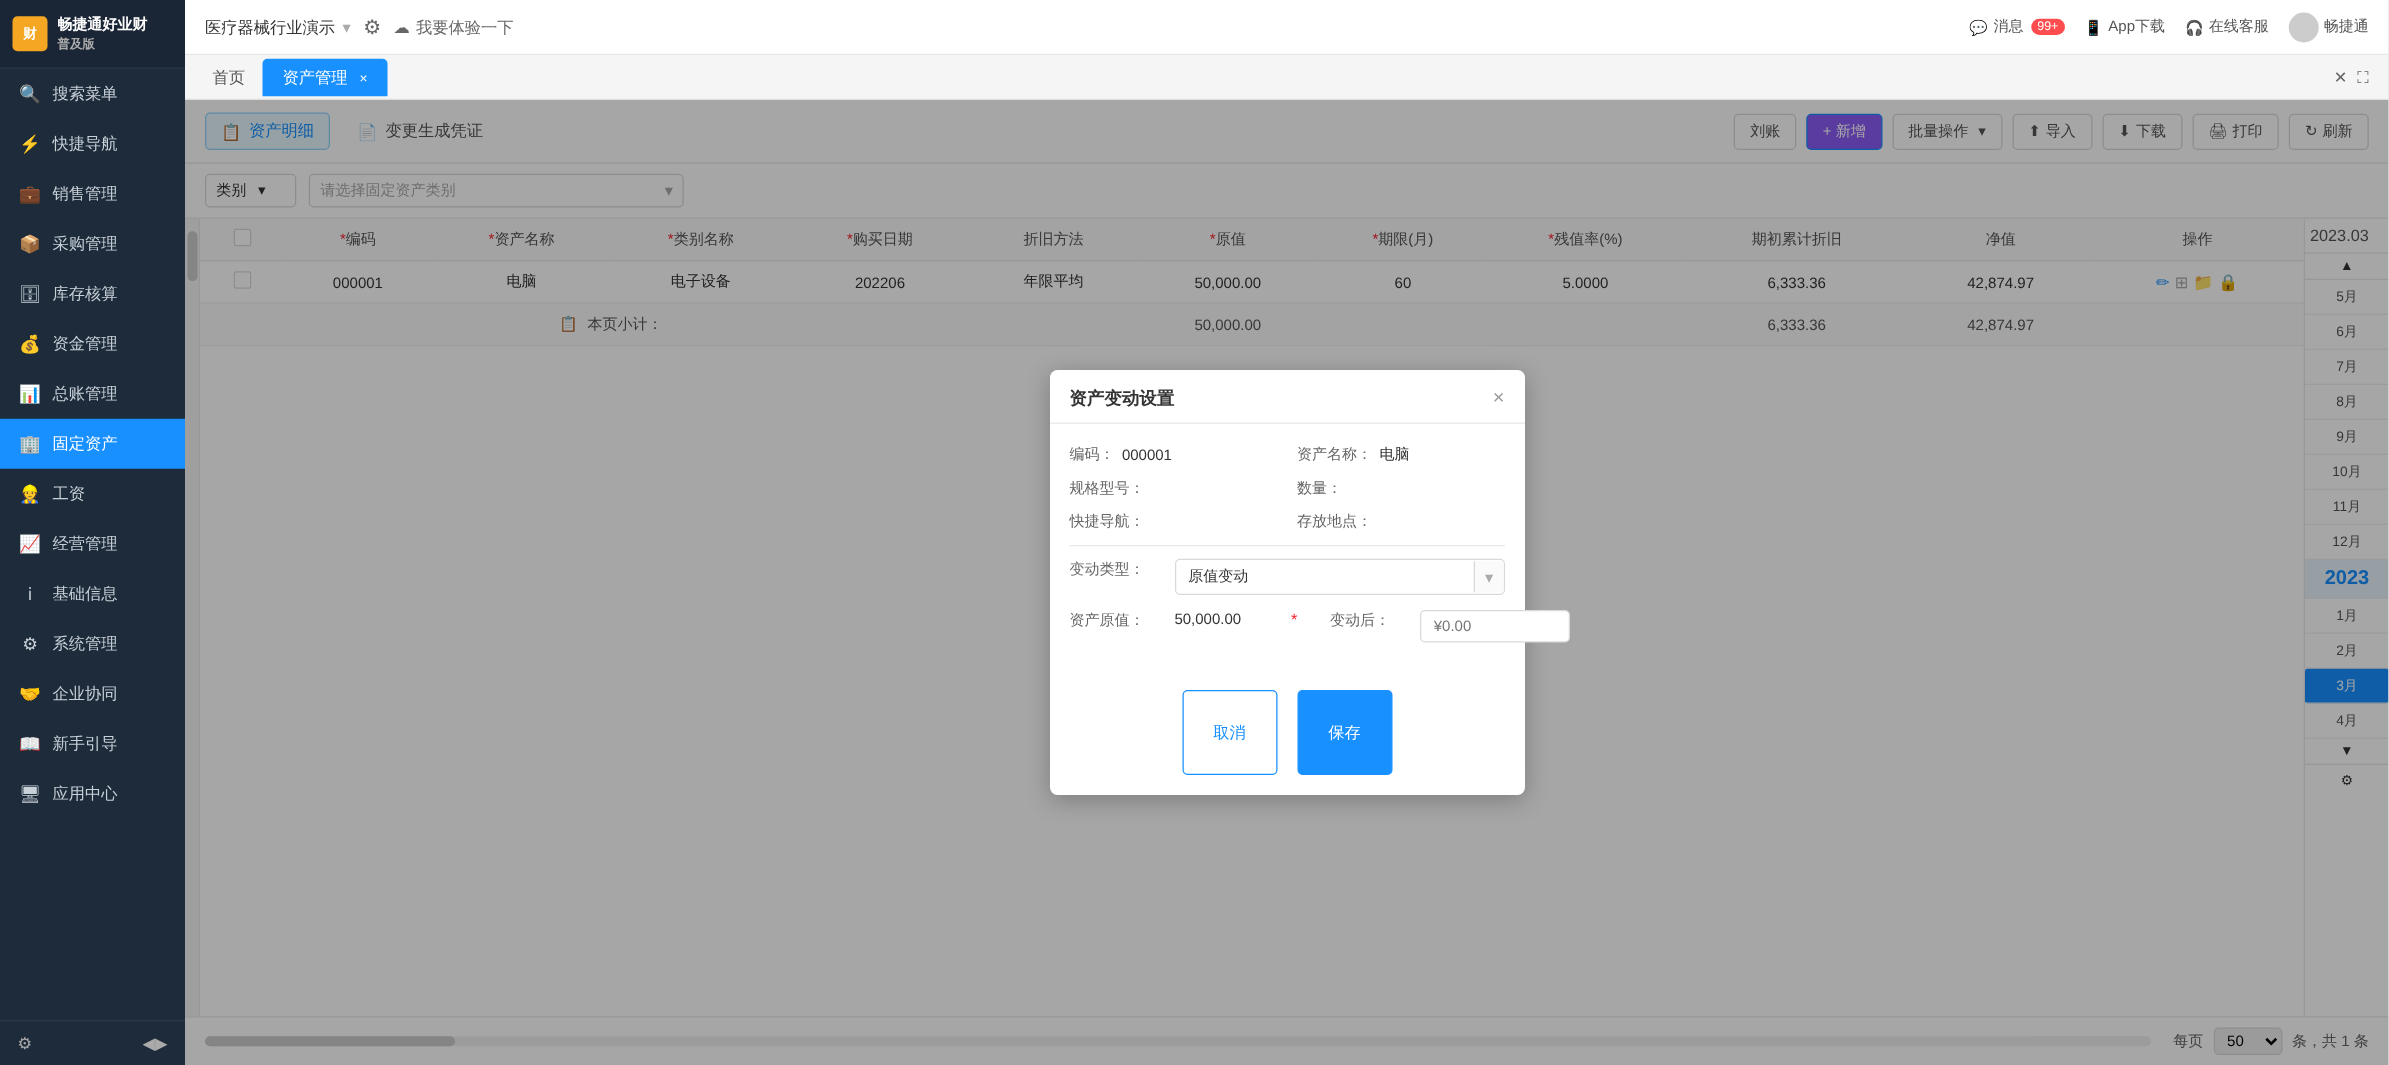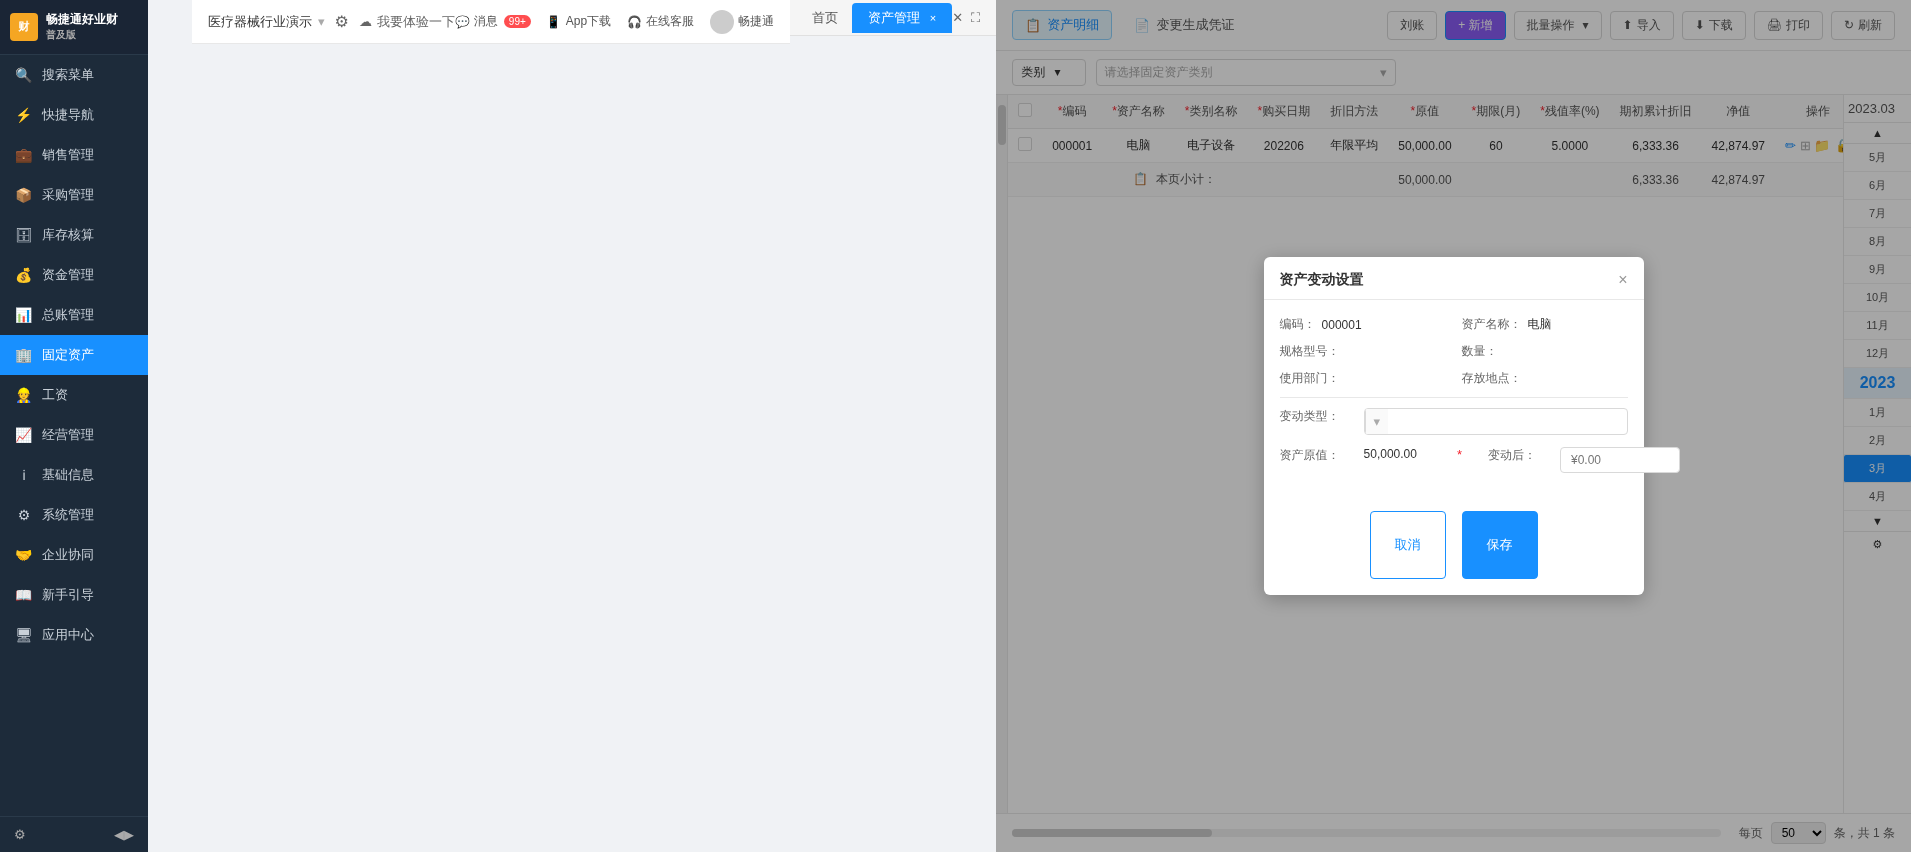--- a/index.html
+++ b/index.html
@@ -52,24 +52,23 @@
       align-items: center;
       justify-content: space-between;
       border-top: 1px solid #2a3a4a;
       color: #aaa;
     }
 
     
     .main-container {
       flex: 1;
       display: flex;
-      flex-direction: row;
+      flex-direction: column;
       height: 100%;
       overflow: hidden;
-      margin-left: 44px;
     }
 
     
     .topbar {
       background: #fff;
       height: 44px;
       display: flex;
       align-items: center;
       padding: 0 16px;
       border-bottom: 1px solid #e8e8e8;
@@ -677,34 +676,35 @@
               <span class="dialog-value"></span>
             </div>
             <div class="dialog-field">
               <span class="dialog-label">数量：</span>
               <span class="dialog-value"></span>
             </div>
           </div>
 
           <div class="dialog-row">
             <div class="dialog-field">
-              <span class="dialog-label">使用部门：</span>
+              <span class="dialog-label">快捷导航：</span>
               <span class="dialog-value"></span>
             </div>
             <div class="dialog-field">
               <span class="dialog-label">存放地点：</span>
               <span class="dialog-value"></span>
             </div>
           </div>
 
           <hr class="dialog-divider">
 
           <div class="dialog-input-row">
             <span class="dialog-input-label">变动类型：</span>
             <div class="dialog-select-wrap">
+              <span class="dialog-select-value">原值变动</span>
               <span class="dialog-select-arrow">▾</span>
             </div>
           </div>
 
           <div class="dialog-input-row">
             <span class="dialog-input-label">资产原值：</span>
             <span class="dialog-value" style="margin-right:16px;">50,000.00</span>
             <span class="required-star">*</span>
             <span class="dialog-input-label">变动后：</span>
             <input class="dialog-input" type="text" placeholder="¥0.00" style="width: 120px;">

